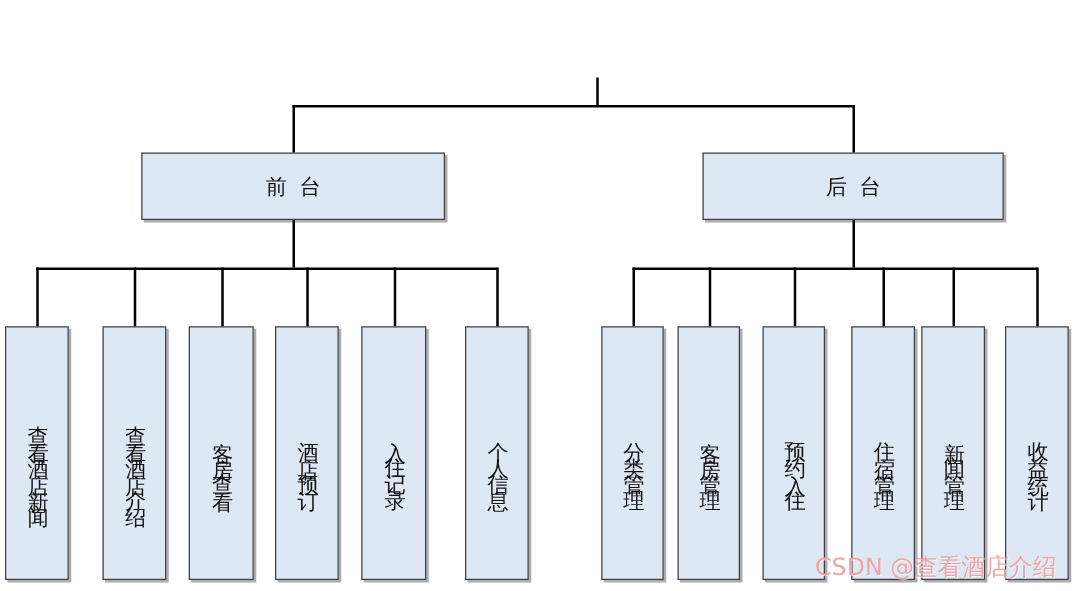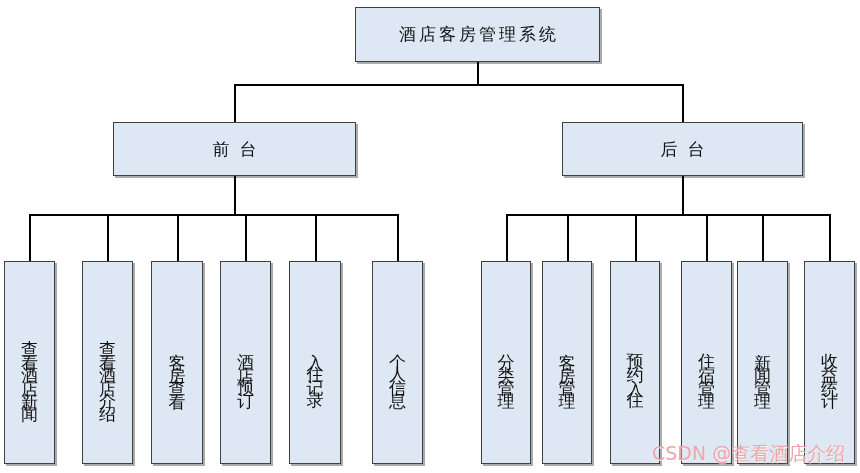--- a/index.html
+++ b/index.html
@@ -52,23 +52,20 @@
     color: rgba(238, 160, 160, 0.95);
     white-space: nowrap;
     text-shadow: 0.5px 0.5px 0 rgba(255,255,255,0.6);
   }
 </style>
 </head>
 <body>
 
 <div id="canvas">
 
-  <div class="node" style="left:355px; top:7px; width:245px; height:55px;">
-    <span class="hlabel">酒店客房管理系统</span>
-  </div>
 
   <div class="node" style="left:113px; top:122px; width:243px; height:54px;">
     <span class="hlabel wide">前台</span>
   </div>
   <div class="node" style="left:562px; top:122px; width:241px; height:54px;">
     <span class="hlabel wide">后台</span>
   </div>
 
   <div class="node leaf" style="left:4px;   top:261px; width:51px; height:203px;">
     <span class="vlabel">查看酒店新闻</span>

